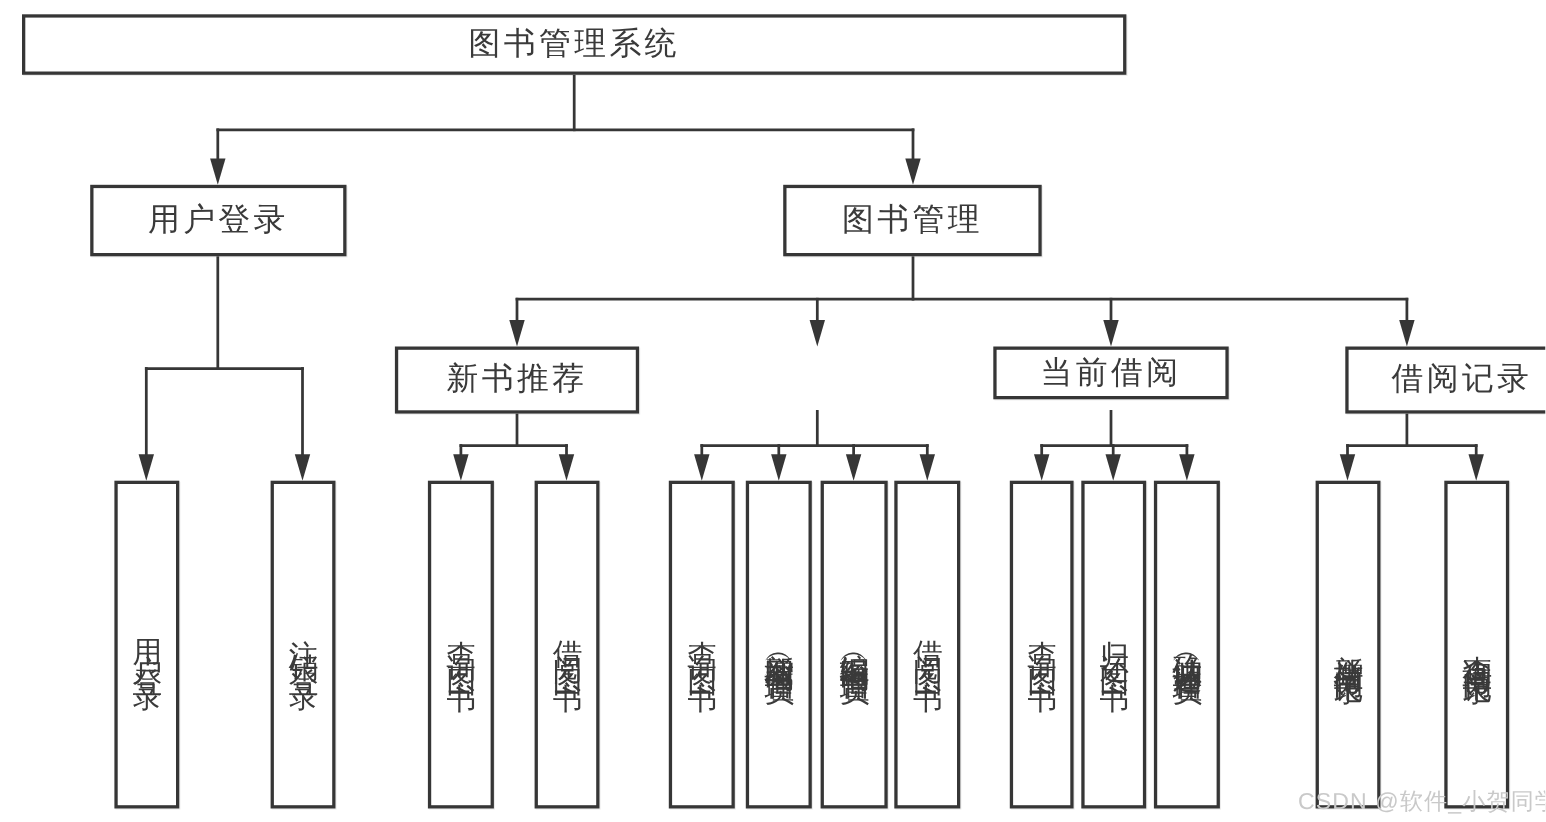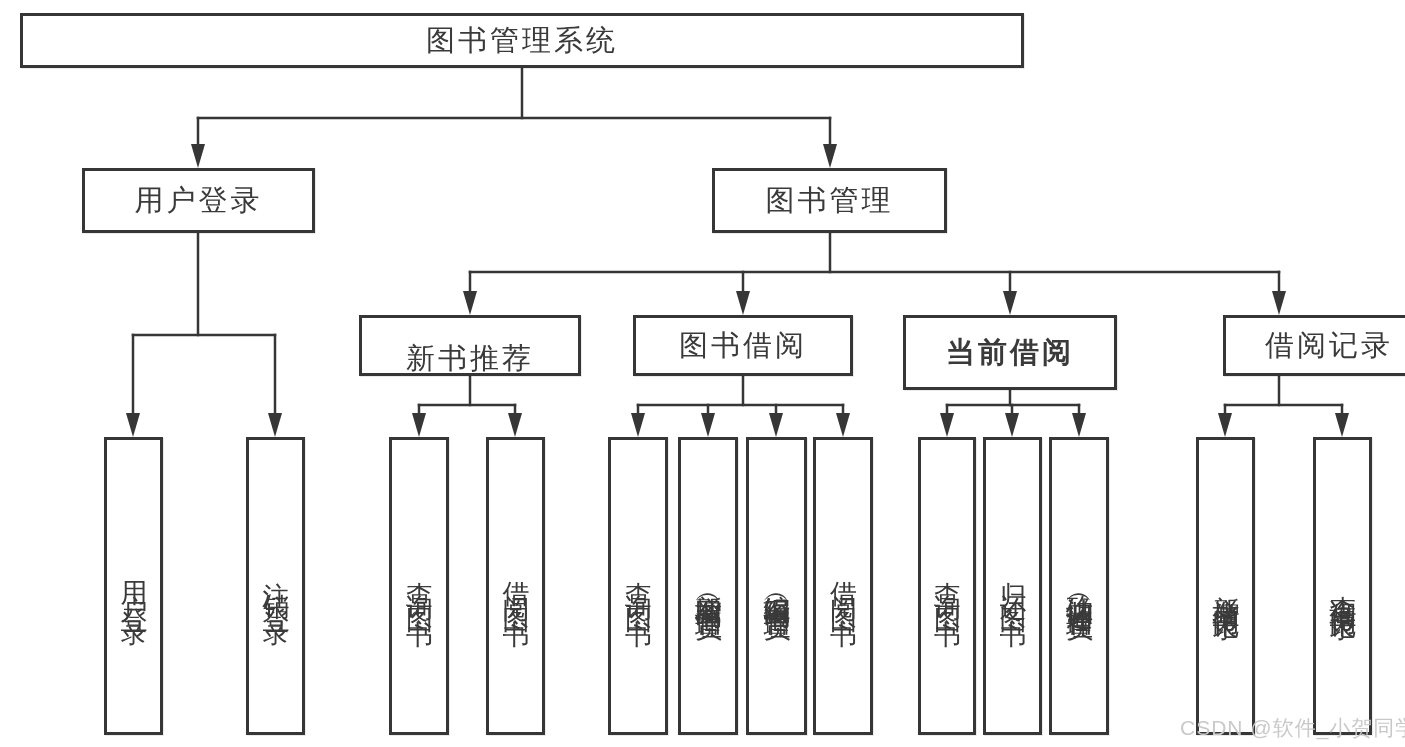--- a/index.html
+++ b/index.html
@@ -90,27 +90,24 @@
     <span>图书管理系统</span>
   </div>
 
   <div class="box" style="left:82px;top:168px;width:233px;height:65px;">
     <span>用户登录</span>
   </div>
   <div class="box" style="left:712px;top:168px;width:235px;height:65px;justify-content:center;">
     <span>图书管理</span>
   </div>
 
-  <div class="box" style="left:359px;top:315px;width:222px;height:61px;align-items:flex-end;">
+  <div class="box" style="left:359px;top:315px;width:222px;height:61px;">
     <span>新书推荐</span>
   </div>
-  <div class="box" style="left:633px;top:315px;width:220px;height:61px;">
-    <span>图书借阅</span>
-  </div>
-  <div class="box" style="left:903px;top:315px;width:214px;height:75px;font-weight:bold;">
+  <div class="box" style="left:903px;top:315px;width:214px;height:48px;">
     <span>当前借阅</span>
   </div>
   <div class="box" style="left:1223px;top:315px;width:212px;height:61px;">
     <span>借阅记录</span>
   </div>
 
   <div class="box leaf" style="left:104px;top:437px;width:59px;height:298px;">
     <span class="vtext">用户登录</span>
   </div>
   <div class="box leaf" style="left:246px;top:437px;width:59px;height:298px;">

